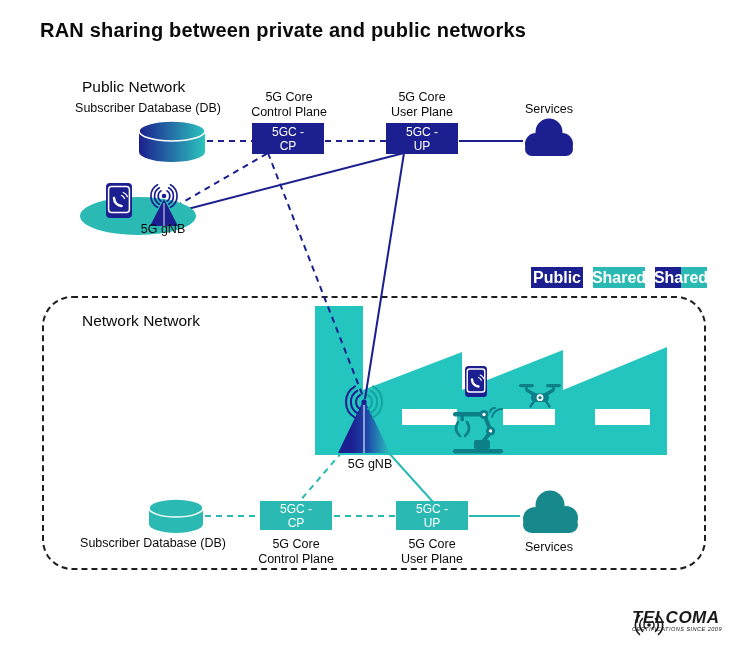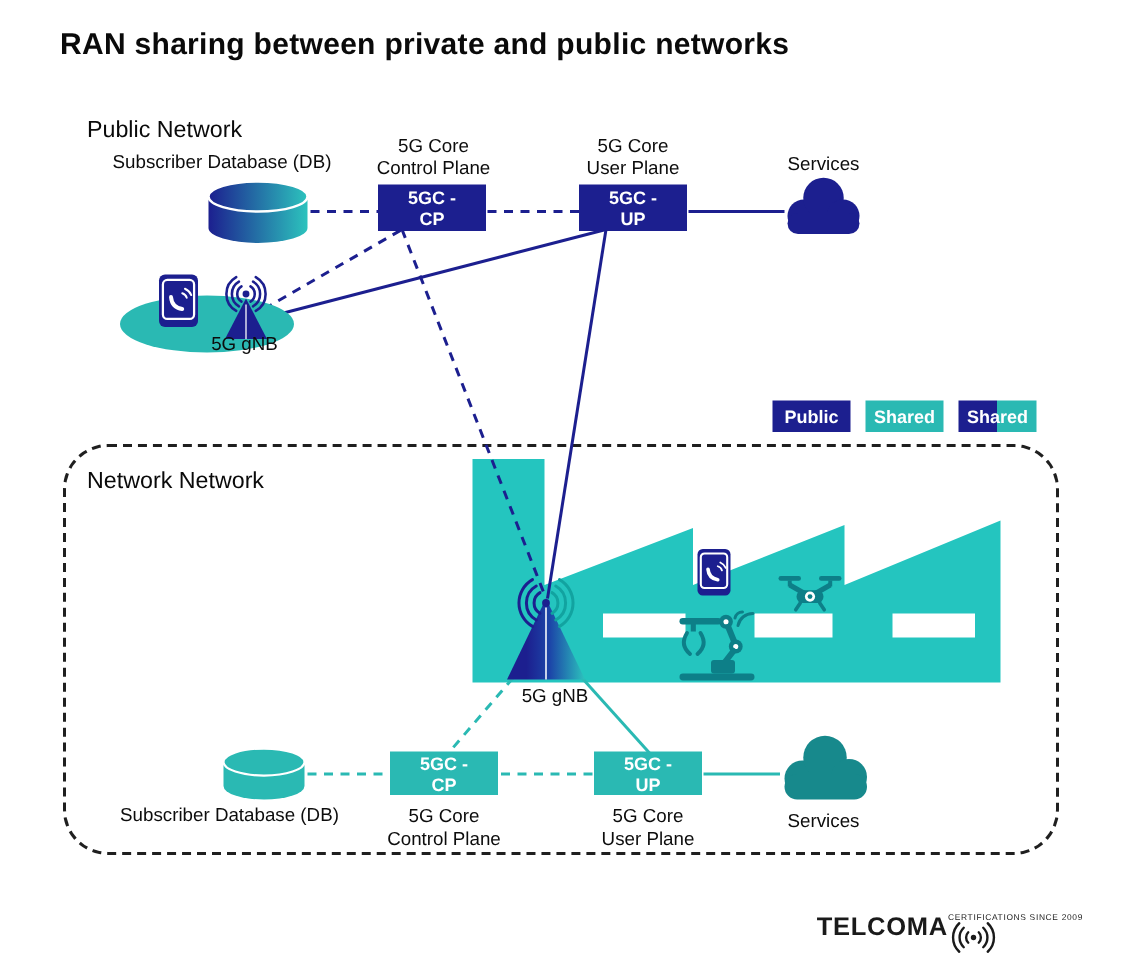--- a/index.html
+++ b/index.html
@@ -6,45 +6,45 @@
   #stage{
     position:relative;width:750px;height:646px;background:#ffffff;overflow:hidden;
     font-family:"Liberation Sans", sans-serif;color:#0c0c0c;border-radius:26px;
   }
   #diagram-svg{position:absolute;left:0;top:0;z-index:1;}
   .lbl{
     position:absolute;z-index:3;font-size:12.5px;line-height:15px;font-weight:500;
     color:#0c0c0c;text-align:center;white-space:pre-line;transform:translateX(-50%);
   }
   .heading{
-    position:absolute;z-index:3;font-size:15.5px;font-weight:500;color:#0a0a0a;
+    position:absolute;z-index:3;font-size:15.5px;font-weight:500;color:#0a0a0a;margin-left:24px;
   }
   #page-title{
     position:absolute;left:40px;top:19px;z-index:3;font-size:20px;font-weight:600;
     color:#0a0a0a;letter-spacing:0.2px;
   }
   .core-box{
     position:absolute;z-index:2;width:72px;display:flex;align-items:center;justify-content:center;
-    color:#ffffff;font-size:12px;font-weight:700;line-height:14px;text-align:center;white-space:pre-line;
+    color:#ffffff;font-size:12px;font-weight:400;line-height:14px;text-align:center;white-space:pre-line;
   }
   .core-box.navy{background:#1c1f8f;height:31px;}
   .core-box.teal{background:#2ab9b3;height:29px;}
   #private-border{
     position:absolute;left:42px;top:296px;width:664px;height:274px;z-index:0;
     border:2px dashed #1f1f1f;border-radius:30px;box-sizing:border-box;
   }
   .legend-chip{
     position:absolute;z-index:3;top:267px;width:52px;height:21px;display:flex;
-    align-items:center;justify-content:center;color:#ffffff;font-size:12px;font-weight:600;
+    align-items:center;justify-content:center;color:#ffffff;font-size:16px;font-weight:600;margin-left:16px;
   }
   #legend-public{left:515px;background:#1c1f8f;}
   #legend-private{left:577px;background:#2ab9b3;}
   #legend-shared{left:639px;background:linear-gradient(90deg,#1c1f8f 0 50%,#2ab9b3 50% 100%);}
   #logo{position:absolute;right:28px;top:609px;z-index:3;display:flex;align-items:center;gap:3px;}
-  #logo-text{display:flex;line-height:1;}
+  #logo-text{display:flex;flex-direction:column;line-height:1;font-style:italic;}
   #logo-name{font-size:17px;font-weight:700;color:#1a1a1a;letter-spacing:0.5px;}
   #logo-tagline{font-size:5.6px;font-weight:500;color:#1a1a1a;letter-spacing:0.45px;margin-top:1px;}
 </style>
 </head>
 <body>
 
 <div id="stage">
 
   <div id="page-title">RAN sharing between private and public networks</div>
 

